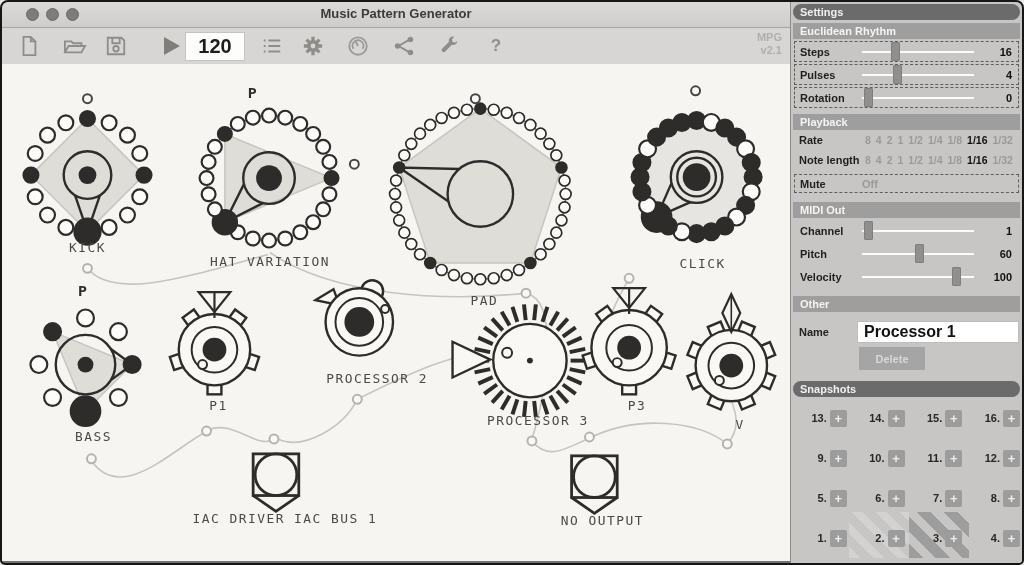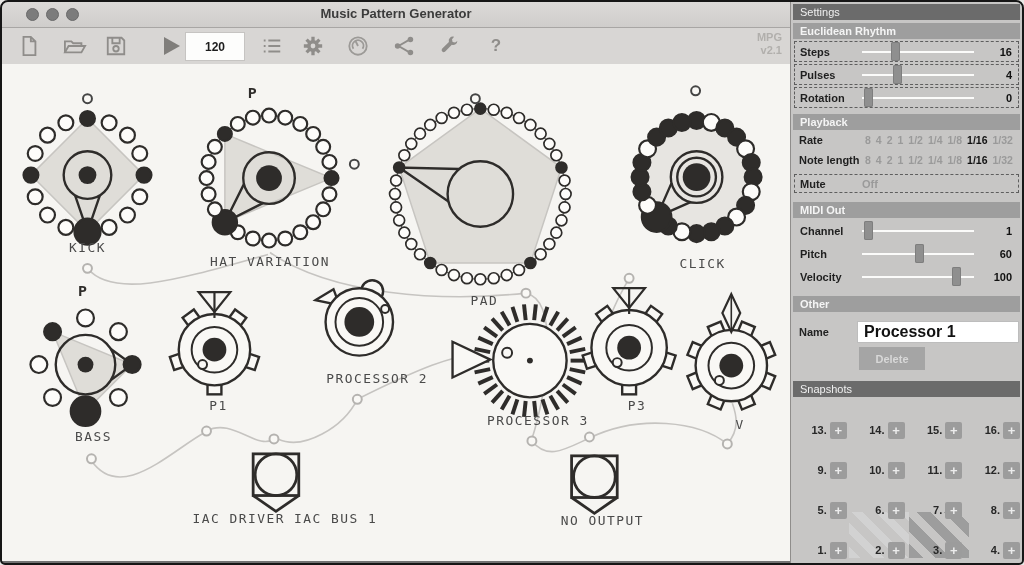--- a/index.html
+++ b/index.html
@@ -12,31 +12,31 @@
            background:#7c7c7c;border:1px solid #6a6a6a;box-sizing:border-box;}
   .title{position:absolute;left:0;right:0;top:4px;text-align:center;font-size:13px;
          font-weight:bold;color:#3b3b3b;}
   
   .toolbar{position:absolute;left:0;top:26px;width:788px;height:36px;background:#d8d6d4;
            border-bottom:1px solid #bcbab8;}
   .tbtn{position:absolute;top:5px;width:26px;height:26px;display:flex;align-items:center;
         justify-content:center;}
   .bpmbox{position:absolute;top:4px;left:183px;width:58px;height:27px;background:#fdfdfc;
           border:1px solid #c6c4c2;display:flex;align-items:center;justify-content:center;
-          font-size:12px;font-weight:bold;color:#1d1d1d;}
+          font-size:20px;font-weight:bold;color:#1d1d1d;}
   .badge{position:absolute;right:8px;top:3px;text-align:right;font-size:11px;line-height:13px;
          font-weight:bold;color:#b1afac;}
   .helpq{font-size:17px;font-weight:bold;color:#8f8d8a;}
   
   .canvas{position:absolute;left:0;top:62px;width:788px;height:497px;background:#f6f5f2;}
   
   .sidebar{position:absolute;left:788px;top:0;width:232px;height:561px;background:#c7c6c5;
            border-left:1px solid #8f8d8b;box-sizing:border-box;font-size:11px;color:#222;}
-  .side-header{margin:2px 2px 0 2px;background:#6b6b6b;color:#f0f0f0;font-weight:normal;
-               padding:2px 7px;height:12px;line-height:12px;}
+  .side-header{margin:2px 2px 0 2px;background:#6b6b6b;color:#f0f0f0;font-weight:bold;
+               padding:2px 7px;height:12px;line-height:12px;border-radius:8px;}
   .side-sub{margin:3px 2px 0 2px;background:#9e9e9e;color:#f4f4f4;font-weight:bold;
             padding:2px 7px;height:12px;line-height:12px;}
   .slider-row{position:relative;margin:2px 3px 0 3px;height:21px;display:flex;
               align-items:center;border:1px dashed transparent;box-sizing:border-box;}
   .slider-row.dashed{border:1px dashed #5e5e5e;}
   .slider-row .lbl{width:62px;padding-left:5px;font-weight:bold;color:#1f1f1f;}
   .trackwrap{flex:1;position:relative;height:100%;}
   .track{position:absolute;left:0;right:4px;top:50%;height:2px;margin-top:-1px;background:#fbfbfa;}
   .handle{position:absolute;top:50%;width:9px;height:19px;margin-top:-10px;background:#8f8f8f;
           border-radius:2px;box-shadow:0 0 0 1px #7e7e7e inset;}
@@ -51,21 +51,21 @@
   .mute-row .lbl{width:62px;padding-left:5px;font-weight:bold;}
   .mute-row .mval{color:#9a9a9a;font-weight:bold;}
   .name-row{margin:9px 3px 0 3px;display:flex;align-items:center;}
   .name-row .lbl{width:62px;padding-left:5px;font-weight:bold;}
   .name-input{width:148px;height:20px;background:#ffffff;border:1px solid #bdbdbd;
               font-family:"Liberation Sans",sans-serif;font-size:16px;font-weight:bold;
               color:#111;padding:0 6px;}
   .del-btn{margin:4px 0 0 68px;width:66px;height:23px;background:#a5a5a5;border:none;
            color:#d8d8d8;font-weight:bold;font-size:11px;font-family:"Liberation Sans",sans-serif;}
   .snap-wrap{position:relative;margin-top:1px;height:168px;}
-  .snap-row{position:absolute;left:0;width:100%;height:20px;display:flex;margin-top:12px;}
+  .snap-row{position:absolute;left:0;width:100%;height:20px;display:flex;}
   .snap-cell{width:58px;display:flex;align-items:center;justify-content:flex-end;
              padding-right:2px;box-sizing:border-box;position:relative;z-index:2;}
   .snap-num{font-weight:bold;color:#272727;margin-right:3px;}
   .snap-plus{width:17px;height:17px;background:#9c9c9c;color:#ececec;font-weight:bold;
              font-size:13px;line-height:17px;text-align:center;border-radius:2px;}
   .hatch{position:absolute;top:114px;height:46px;z-index:1;}
   .hatch.light{left:58px;width:60px;
     background:repeating-linear-gradient(45deg,#d2d2d2 0 8px,rgba(0,0,0,0) 8px 17px);}
   .hatch.dark{left:118px;width:60px;
     background:repeating-linear-gradient(45deg,#9d9d9d 0 10px,rgba(0,0,0,0) 10px 19px);}

